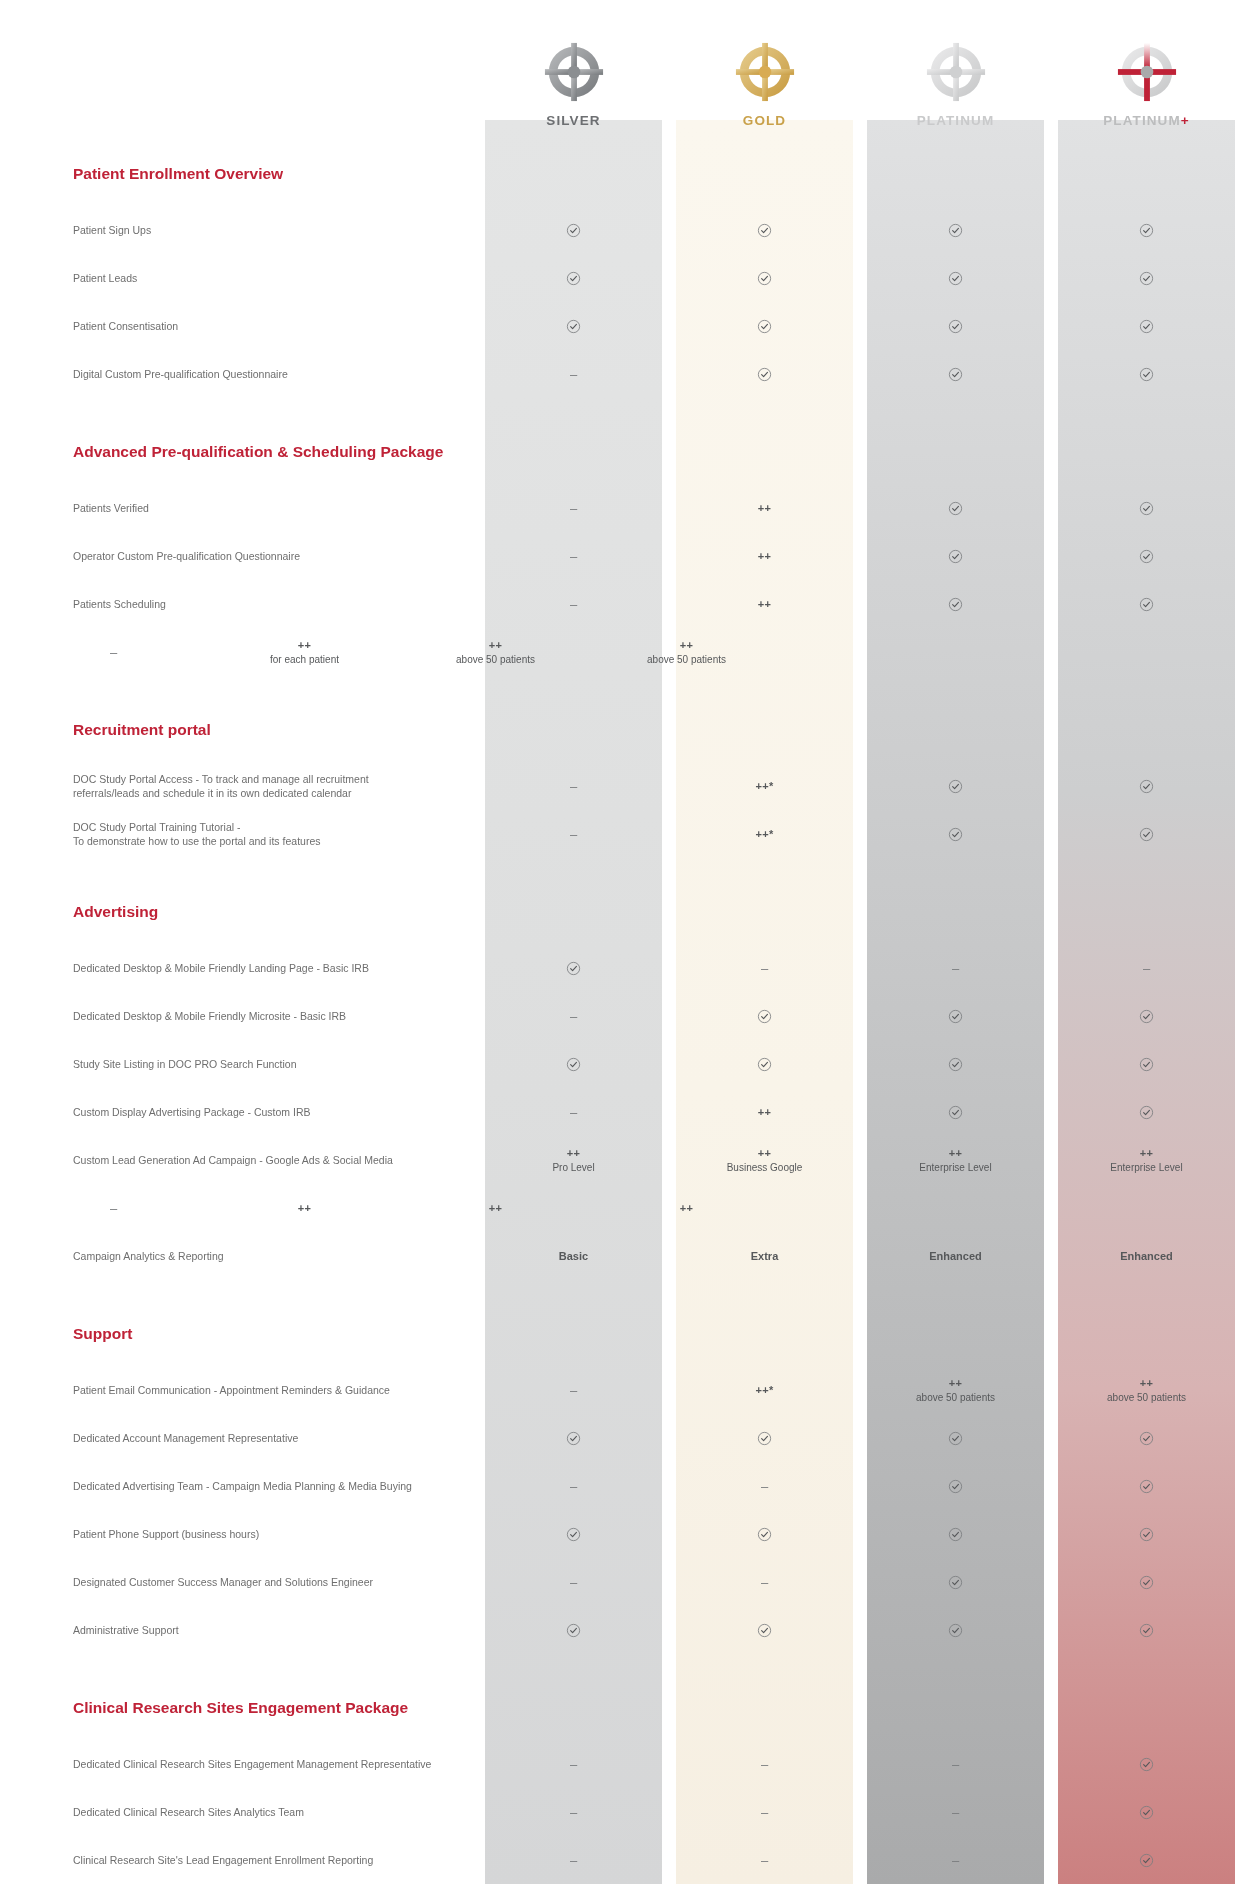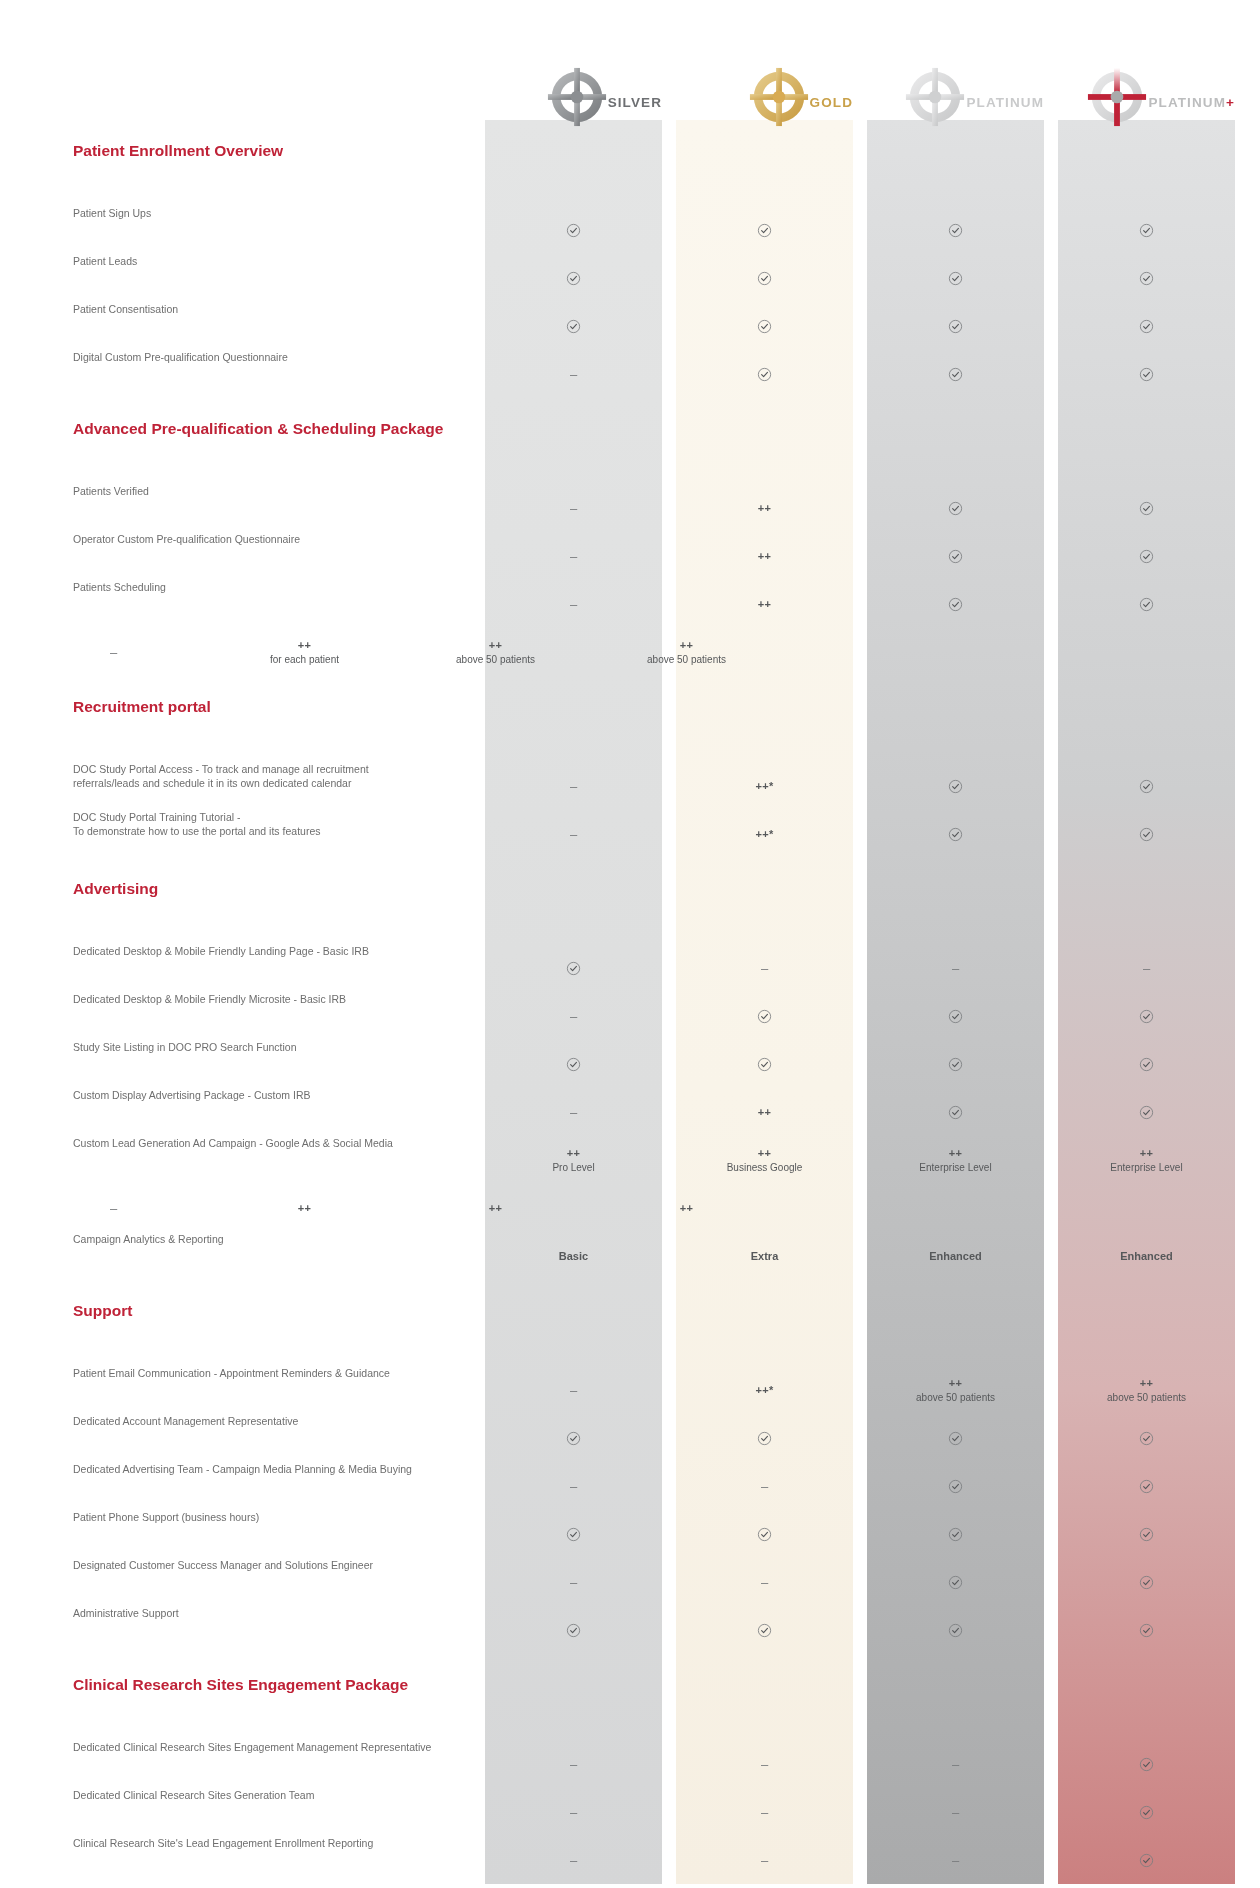--- a/index.html
+++ b/index.html
@@ -26,36 +26,37 @@
   .row {
     display: flex;
     align-items: stretch;
     width: 100%;
   }
   .c-label {
     width: 460px;
     flex: 0 0 460px;
     padding: 0 14px 0 48px;
     display: flex;
+    align-items: center;
   }
   .c-tier {
     flex: 0 0 177px;
     width: 177px;
     display: flex;
     align-items: center;
     justify-content: center;
     text-align: center;
     position: relative;
   }
   .gap { flex: 0 0 14px; }
 
   
   .header-row { height: 142px; align-items: flex-end; }
   .tier-head {
-    flex-direction: row;
+    flex-direction: column;
     justify-content: flex-end;
     padding-bottom: 14px;
   }
   .tier-name {
     font-size: 13.5px;
     font-weight: bold;
     letter-spacing: 1.1px;
     margin-top: 10px;
   }
   .tier-silver .tier-name { color: #6d6f72; }
@@ -1047,21 +1048,21 @@
               <svg class="chk" viewBox="0 0 20 20" aria-hidden="true">
                 <circle cx="10" cy="10" r="8.2" fill="none" stroke="#7a7c7e" stroke-width="1.1"></circle>
                 <path d="M6.2 10.2 L8.8 12.8 L13.9 7.2" fill="none" stroke="#56585a" stroke-width="1.5" stroke-linecap="round" stroke-linejoin="round"></path>
               </svg>
             </span>
           </div>
           <div class="gap"></div>
         </div>
         <div class="row feat-row">
           <div class="c-label">
-            <span>Dedicated Clinical Research Sites Generation Team</span>
+            <span>Dedicated Clinical Research Sites Analytics Team</span>
           </div>
           <div class="c-tier">
             <span class="dash">–</span>
           </div>
           <div class="gap"></div>
           <div class="c-tier">
             <span class="dash">–</span>
           </div>
           <div class="gap"></div>
           <div class="c-tier">

